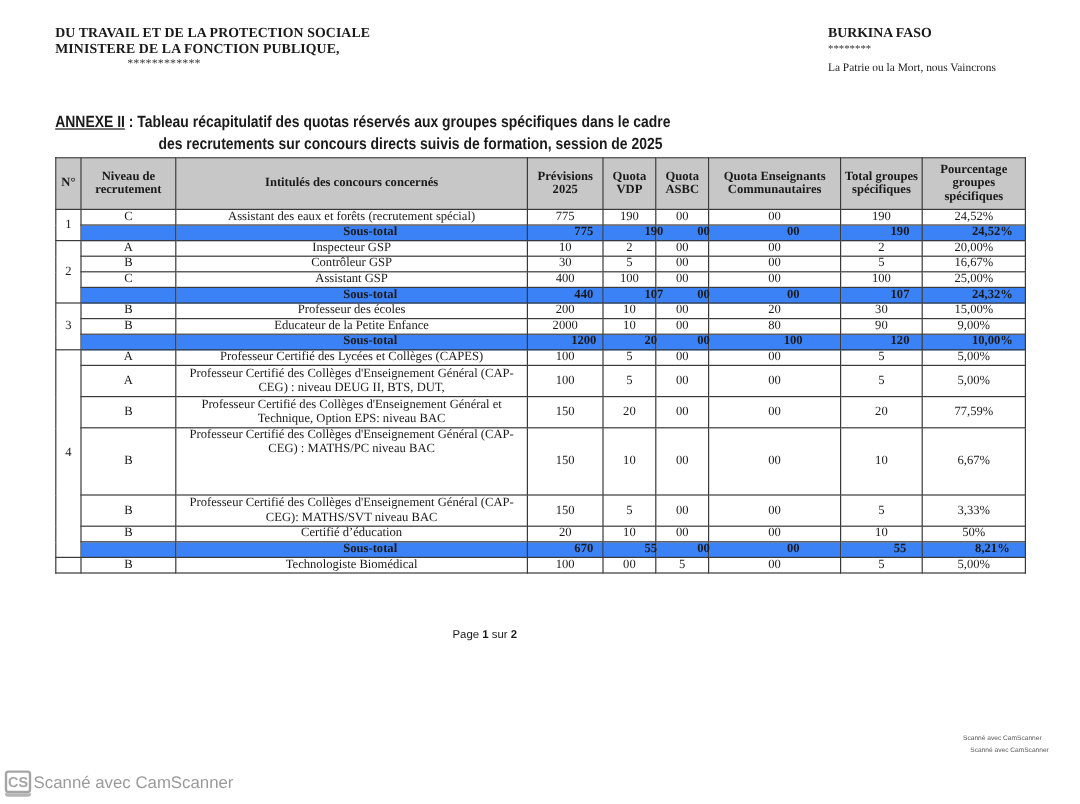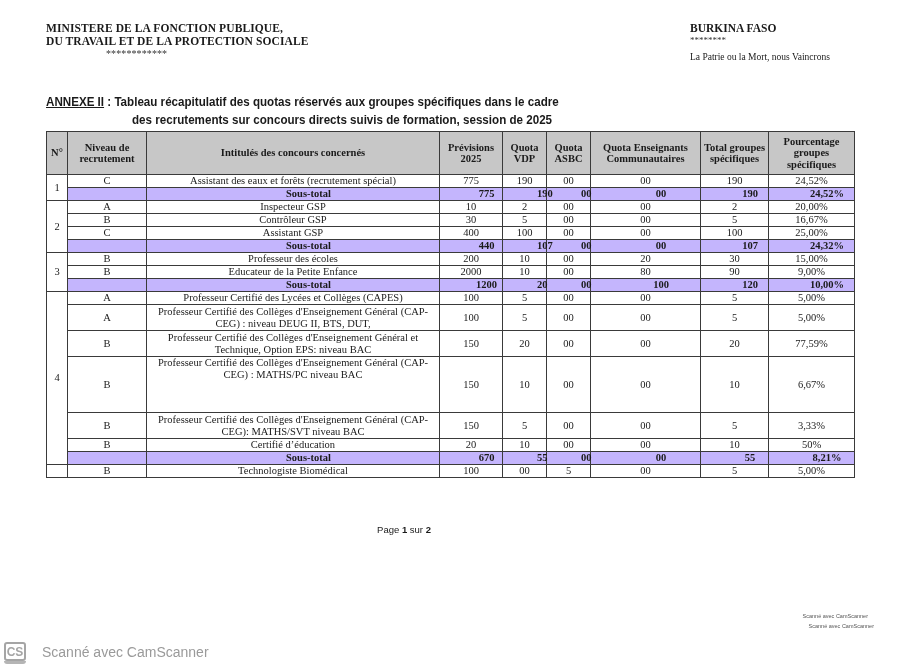--- a/index.html
+++ b/index.html
@@ -16,41 +16,41 @@
 
   .title { position: absolute; left: 46px; top: 93px; width: 810px; font-weight: bold; font-size: 13.5px; line-height: 18px; font-family: "Liberation Sans Narrow", "Liberation Sans", sans-serif; transform: scaleX(0.86); transform-origin: left top; }
   .title .annexe { text-decoration: underline; }
   .title .line2 { display: block; padding-left: 100px; }
 
   table.quota { position: absolute; left: 46px; top: 131px; border-collapse: collapse; font-size: 10.5px; table-layout: fixed; width: 808px; }
   table.quota th, table.quota td { border: 1px solid #3a3a3a; padding: 0 3px; line-height: 12px; }
   table.quota th { background: #c7c7c7; font-weight: bold; text-align: center; font-size: 10.5px; line-height: 11.5px; height: 42px; }
   table.quota td { text-align: center; height: 12px; }
   table.quota td.intitule { text-align: center; }
-  table.quota tr.subtotal td { background: #c4b5fd; font-weight: bold; padding-left: 34px; }
+  table.quota tr.subtotal td { background: #3b82f6; font-weight: bold; padding-left: 34px; }
   table.quota td.no-cell { background: #fff; font-weight: normal; }
   table.quota tr.tall2 td { height: 25px; }
   table.quota tr.tall4 td { height: 55px; vertical-align: middle; }
   table.quota tr.tall4 td.intitule { vertical-align: top; }
 
   .page-num { position: absolute; left: 0; width: 808px; top: 524px; text-align: center; font-family: "Liberation Sans", sans-serif; font-size: 9.5px; }
   .page-num b { font-weight: bold; }
 
   .scan-small { position: absolute; right: 32px; top: 611px; font-family: "Liberation Sans", sans-serif; font-size: 5.5px; color: #555; text-align: right; line-height: 10px; }
   .scan-small .l2 { padding-right: 0; display: block; margin-right: -6px; }
-  .cs-badge { position: absolute; left: 4px; top: 642px; display: flex; align-items: center; gap: 16px; font-family: "Liberation Sans", sans-serif; color: #9a9a9a; font-size: 14px; justify-content: space-between; }
+  .cs-badge { position: absolute; left: 4px; top: 642px; display: flex; align-items: center; gap: 2px; font-family: "Liberation Sans", sans-serif; color: #9a9a9a; font-size: 14px; justify-content: space-between; }
   .cs-logo { width: 22px; height: 19px; border: 2px solid #a5a5a5; border-radius: 3px; font-size: 12px; font-weight: bold; color: #a5a5a5; display: flex; align-items: center; justify-content: center; line-height: 1; box-sizing: border-box; position: relative; }
   .cs-logo::after { content: ""; position: absolute; left: -2px; right: -2px; bottom: -5px; height: 3px; background: #b5b5b5; border-radius: 0 0 3px 3px; }
 </style>
 </head>
 <body>
 
 <div class="hdr-left">
+  <div>DU TRAVAIL ET DE LA PROTECTION SOCIALE</div>
   <div>MINISTERE DE LA FONCTION PUBLIQUE,</div>
-  <div>DU TRAVAIL ET DE LA PROTECTION SOCIALE</div>
   <span class="stars">************</span>
 </div>
 
 <div class="hdr-right">
   <span class="country">BURKINA FASO</span>
   <span class="stars">********</span>
   <span class="motto">La Patrie ou la Mort, nous Vaincrons</span>
 </div>
 
 <div class="title">

